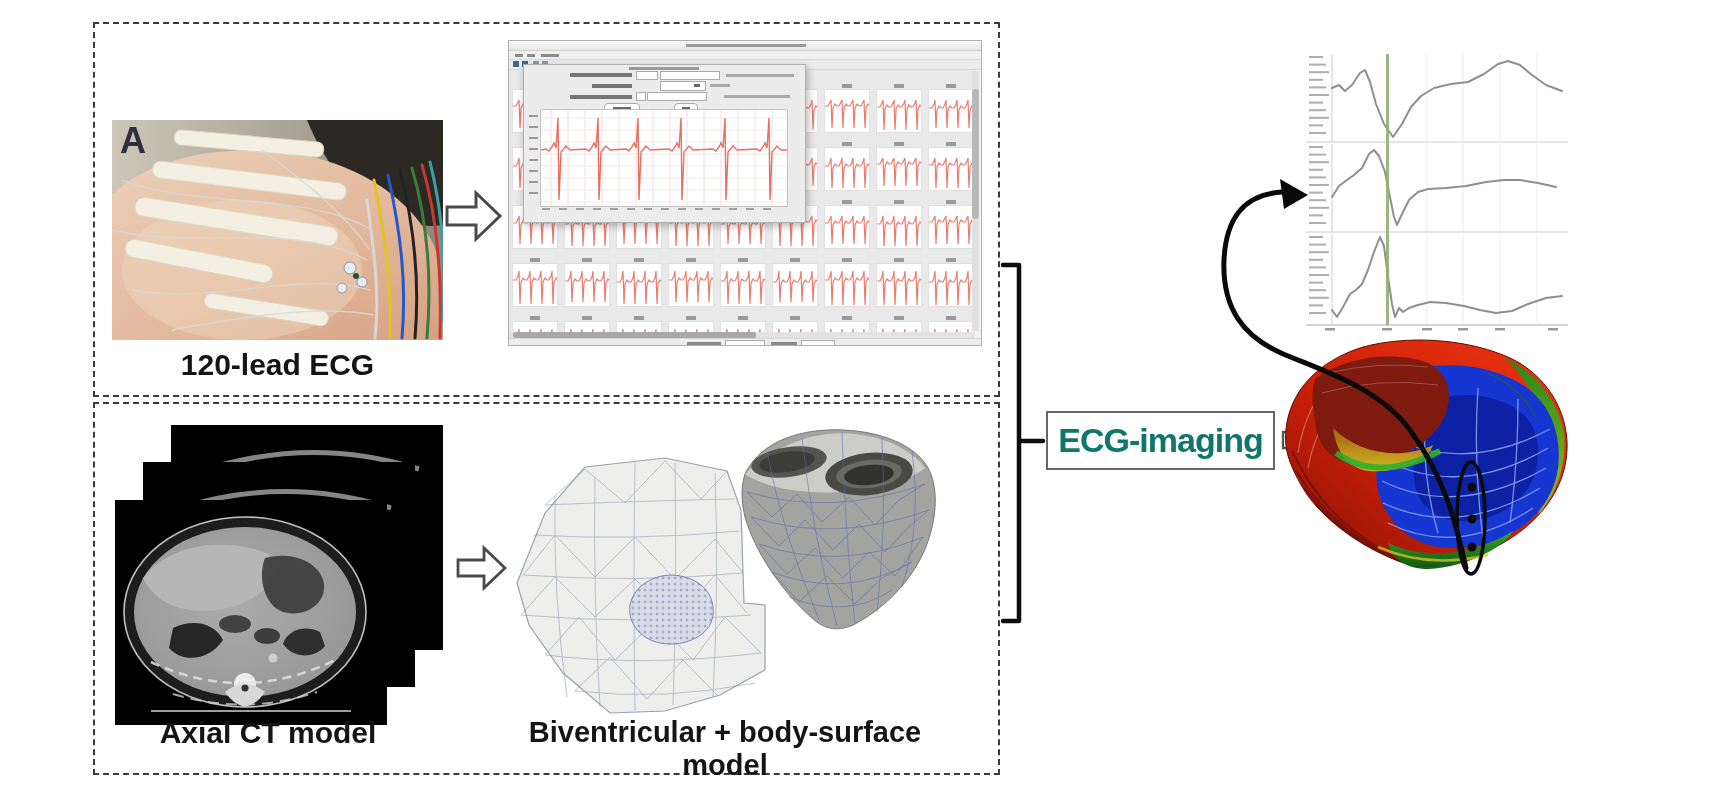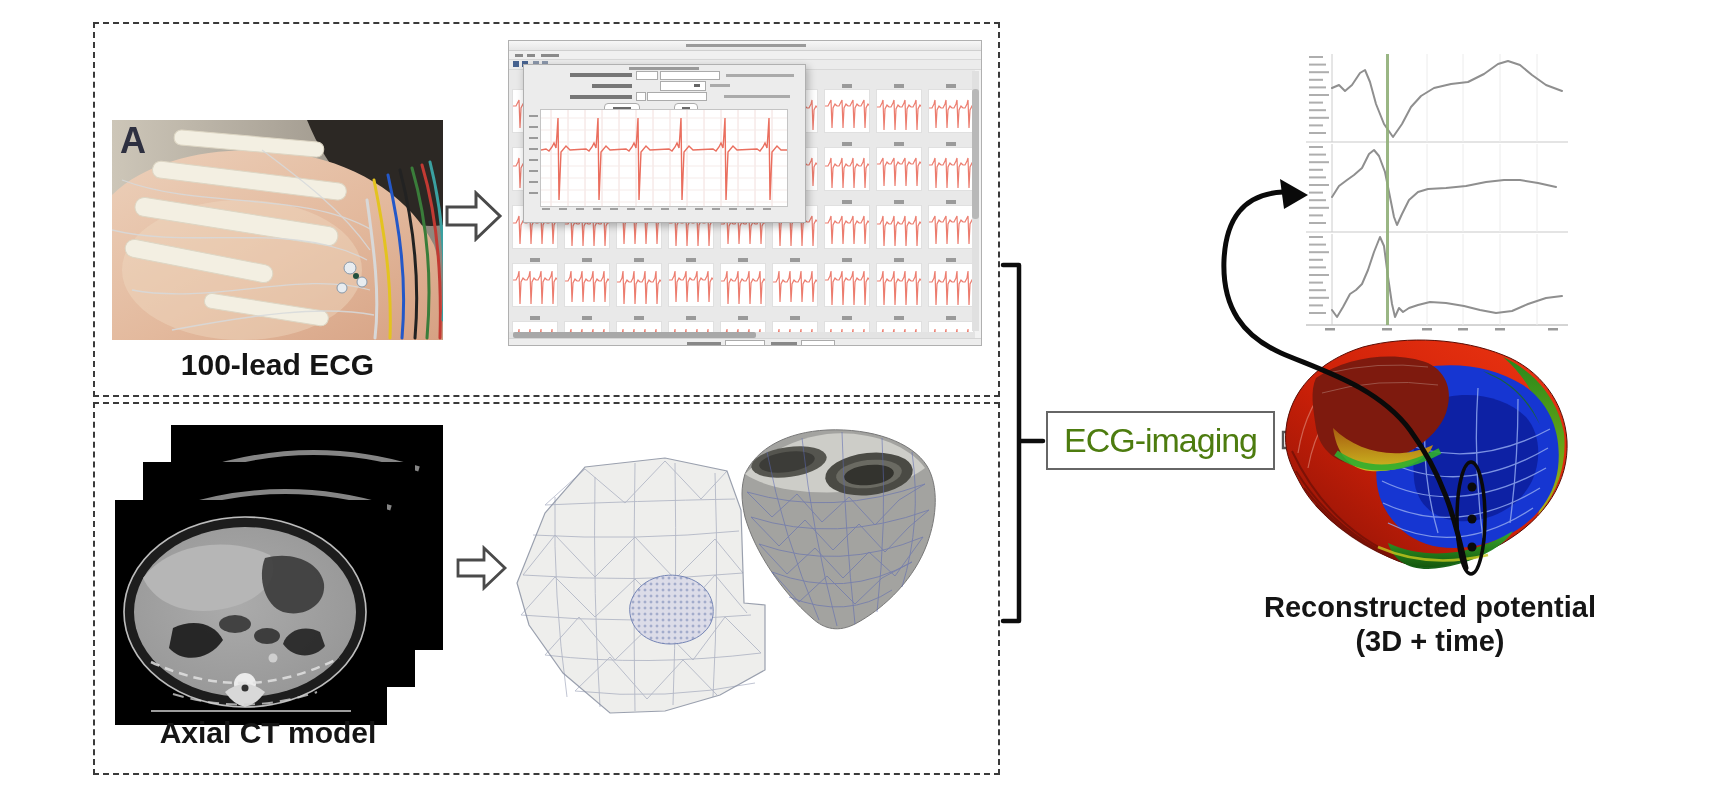--- a/index.html
+++ b/index.html
@@ -34,21 +34,21 @@
           border:1px solid #b0b0b0;box-shadow:2px 3px 8px rgba(0,0,0,.28);z-index:5;}
   #dialog-plot-wrap{position:absolute;left:16px;top:44px;width:246px;height:96px;background:#fff;border:1px solid #c4c4c4;}
   
   #ct-stack{position:absolute;left:115px;top:425px;width:335px;height:300px;}
   .ct-sq{position:absolute;width:272px;height:225px;background:#000;}
   
   .oarrow{position:absolute;}
   
   #process-box{position:absolute;left:1046px;top:411px;width:229px;height:59px;background:#fff;
                border:2.5px solid #666;box-sizing:border-box;display:flex;align-items:center;justify-content:center;}
-  #process-box span{font-weight:400;font-size:34px;color:#4d7c0f;letter-spacing:-1px;}
+  #process-box span{font-weight:700;font-size:34px;color:#0f766e;letter-spacing:-1px;}
   
   #signal-plots{position:absolute;left:1306px;top:52px;width:262px;height:283px;}
   #signal-plots svg{background:#fff;}
   
   #heart{position:absolute;left:1278px;top:333px;width:295px;height:242px;}
   #anno-overlay{position:absolute;left:1195px;top:168px;width:400px;height:420px;z-index:10;pointer-events:none;}
   #result-caption{left:1230px;top:590px;width:400px;font-size:29px;line-height:34px;}
 </style>
 </head>
 <body>
@@ -100,21 +100,21 @@
       </g>
       <g fill="#e8ecf0" stroke="#8899aa" stroke-width="1">
         <circle cx="238" cy="148" r="6"></circle>
           <circle cx="250" cy="162" r="5"></circle>
           <circle cx="230" cy="168" r="5"></circle>
       </g>
       <circle cx="244" cy="156" r="3" fill="#22503e"></circle>
     </svg>
     <div id="photo-label">A</div>
   </div>
-  <div class="caption" style="left:112px;top:348px;width:331px;font-size:30px;">100-lead ECG</div>
+  <div class="caption" style="left:112px;top:348px;width:331px;font-size:30px;">120-lead ECG</div>
 
   <svg class="oarrow" style="left:445px;top:190px;" width="58" height="52">
     <polygon points="2,17 31,17 31,3 55,26 31,49 31,35 2,35" fill="#fff" stroke="#4a4a4a" stroke-width="3"></polygon>
   </svg>
 
   <div id="ecg-window">
     <div id="win-titlebar">
       <div class="bar" style="left:177px;top:3px;width:120px;height:3px;background:#9a9a9a;"></div>
     </div>
     <div id="win-menubar">
@@ -585,20 +585,21 @@
         <path d="M 75,16 Q 85,110 110,204"></path>
       <path d="M 115,10 Q 118,110 128,202"></path>
         <path d="M 155,16 Q 160,100 150,190"></path>
       <path d="M 185,30 Q 195,100 175,165"></path>
       <path d="M 20,70 L 45,95 L 70,72 L 95,100 L 122,75 L 148,103 L 172,78 L 198,62"></path>
       <path d="M 24,95 L 52,124 L 78,98 L 106,128 L 132,102 L 158,130 L 182,105 L 202,88"></path>
       <path d="M 32,122 L 60,152 L 88,126 L 116,156 L 142,130 L 168,154 L 196,115"></path>
       <path d="M 45,150 L 72,180 L 100,154 L 128,182 L 155,156 L 185,140"></path>
     </g>
   </svg>
+  <div class="caption" style="left:500px;top:716px;width:450px;font-size:29px;">Biventricular + body-surface model</div>
 
   <svg style="position:absolute;left:995px;top:255px;" width="60" height="378">
     <path d="M 8,10 L 24,10 L 24,184 M 24,186 L 48,186 M 24,184 L 24,366 L 8,366" fill="none" stroke="#0d0d0d" stroke-width="4.5" stroke-linecap="round" stroke-linejoin="round"></path>
   </svg>
 
   <div id="process-box">
     <span>ECG-imaging</span>
   </div>
   <svg class="oarrow" style="left:1281px;top:419px;" width="32" height="42">
     <polygon points="2,13 15,13 15,2 30,21 15,40 15,29 2,29" fill="#fff" stroke="#555" stroke-width="2.4"></polygon>
@@ -729,18 +730,14 @@
 
   <svg id="anno-overlay" viewBox="0 0 400 420">
     <path d="M 271,400 C 260,350 248,307 215,262 C 182,218 125,202 86,185 C 48,168 27,140 29,92 C 31,50 49,26 88,24" fill="none" stroke="#0a0a0a" stroke-width="5" stroke-linecap="round"></path>
     <polygon points="113,27 85,11 89,41" fill="#0a0a0a"></polygon>
     <ellipse cx="276" cy="350" rx="14" ry="56" fill="none" stroke="#0a0a0a" stroke-width="3.5"></ellipse>
     <circle cx="277" cy="319" r="4.5" fill="#0a0a0a"></circle>
     <circle cx="277" cy="351" r="4.5" fill="#0a0a0a"></circle>
     <circle cx="277" cy="379" r="4.5" fill="#0a0a0a"></circle>
   </svg>
 
-  <div class="caption" id="result-caption">
-    <div>Reconstructed potential</div>
-    <div>(3D + time)</div>
-  </div>
 
 </div>
 
 </body></html>

